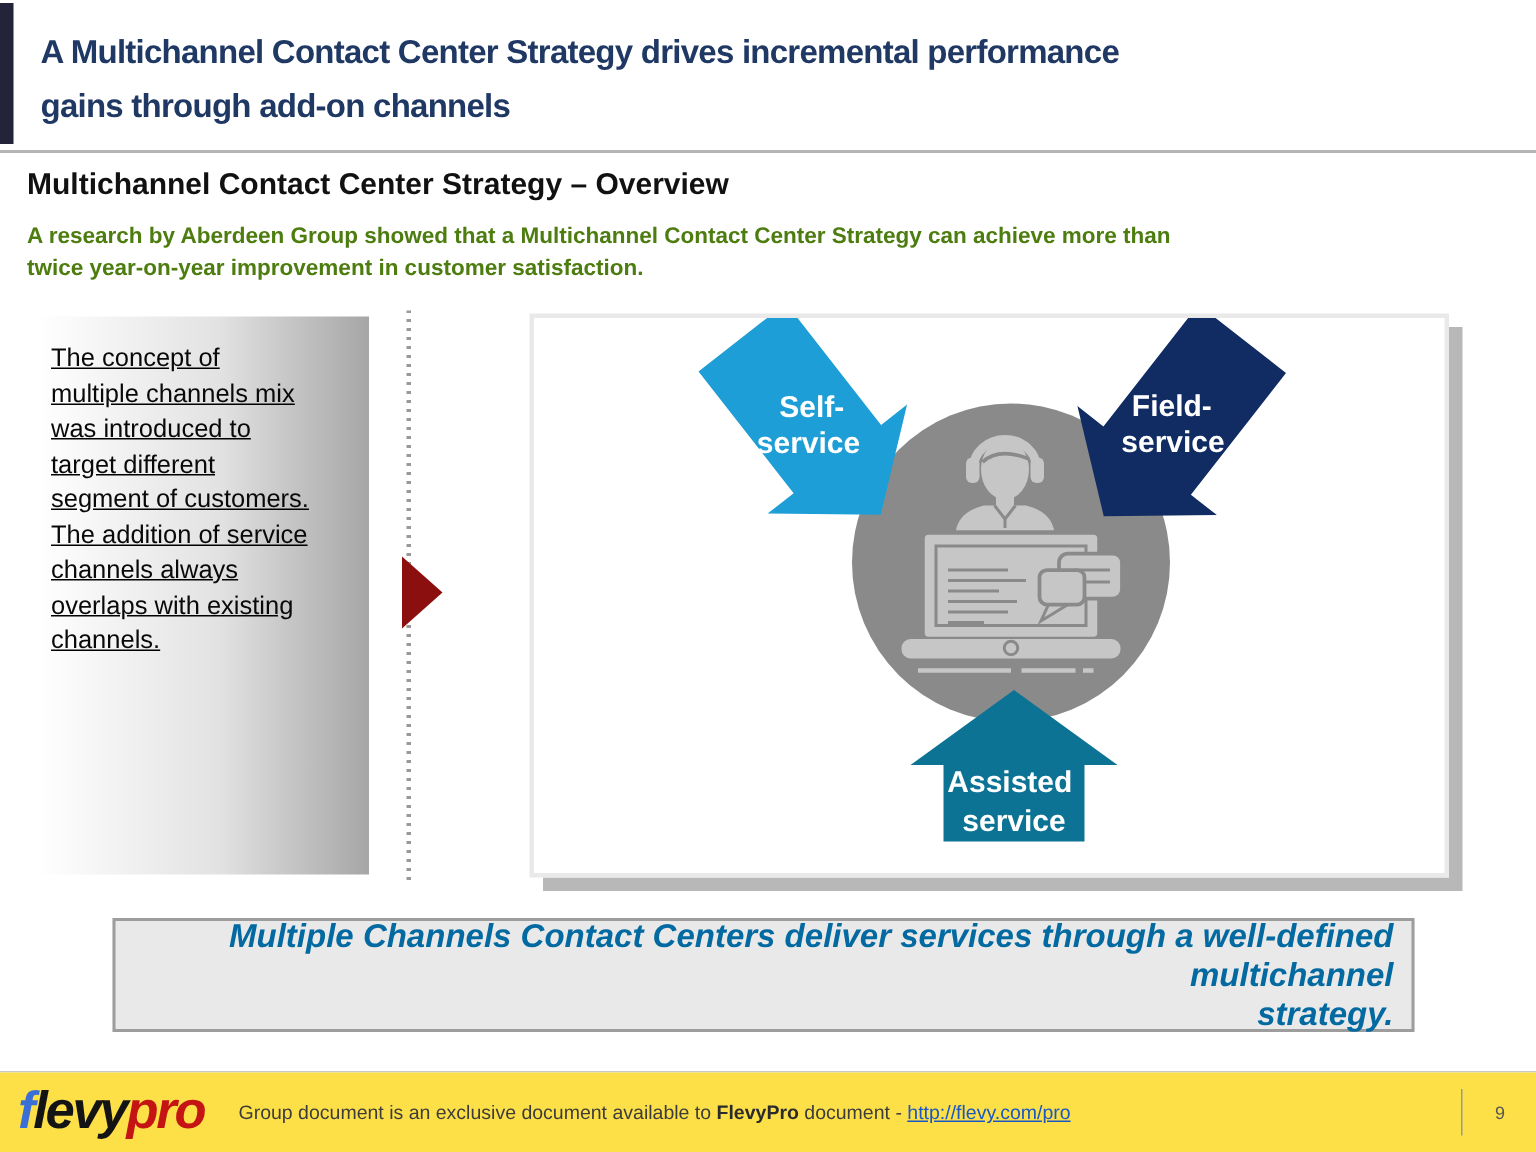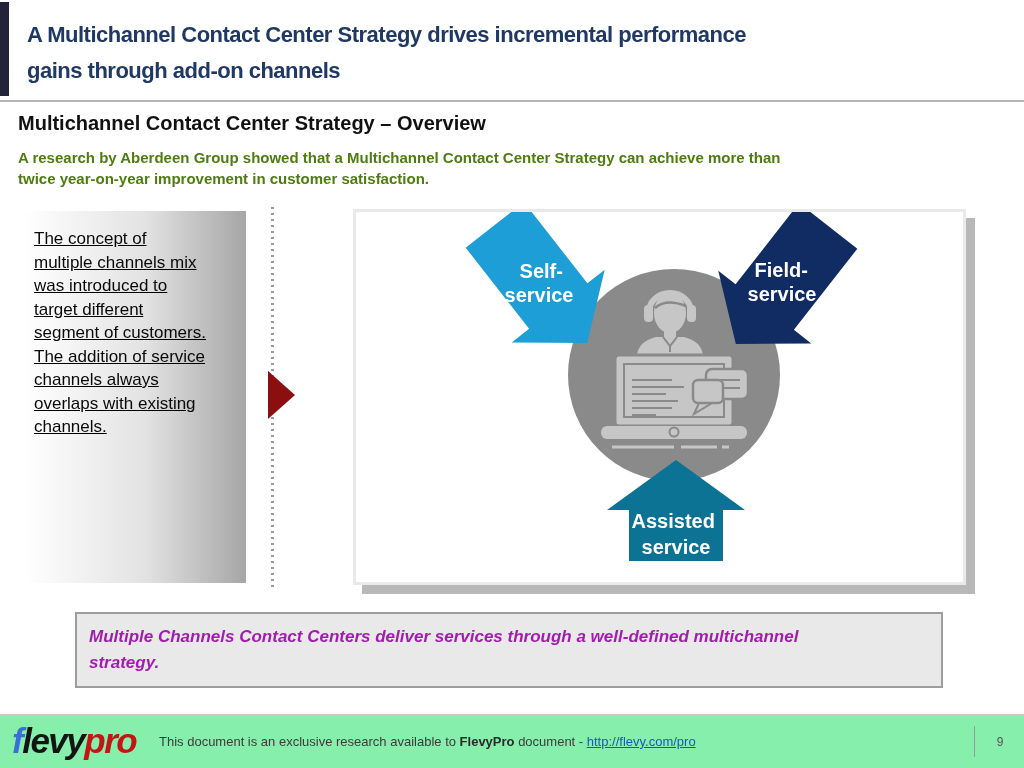--- a/index.html
+++ b/index.html
@@ -73,30 +73,30 @@
     font-size: 20px; font-weight: bold; fill: #ffffff; text-anchor: middle;
   }
 
   
   .caption-box {
     position: absolute; left: 75px; top: 612px; width: 868px; height: 76px;
     background: #e9e9e9; border: 2px solid #9d9d9d;
     display: flex; align-items: center; justify-content: center;
   }
   .caption-text {
-    font-size: 17px; font-weight: bold; font-style: italic; color: #a21caf;
-    text-align: left; line-height: 26px; white-space: pre-line; width: 840px;
+    font-size: 22px; font-weight: bold; font-style: italic; color: #0369a1;
+    text-align: right; line-height: 26px; white-space: pre-line; width: 840px;
   }
 
   
   .footer-divider {
     position: absolute; left: 0; top: 714px; width: 1024px; height: 1px;
     background: #c9c9c9;
   }
-  .footer { position: absolute; left: 0; top: 715px; width: 1024px; height: 53px; background: #86efac; }
+  .footer { position: absolute; left: 0; top: 715px; width: 1024px; height: 53px; background: #fde047; }
   .flevypro-logo {
     position: absolute; left: 12px; top: 6px;
     font-size: 35px; font-weight: bold; font-style: italic; letter-spacing: -1.5px;
   }
   .logo-f    { color: #3a6fd8; }
   .logo-levy { color: #141414; }
   .logo-pro  { color: #c41414; }
   .footer-note {
     position: absolute; left: 159px; top: 19px;
     font-size: 13px; color: #3c3c3c;
@@ -209,18 +209,18 @@
   </div>
 
   <div class="caption-box">
     <div class="caption-text">Multiple Channels Contact Centers deliver services through a well-defined multichannel
 strategy.</div>
   </div>
 
   <div class="footer-divider"></div>
   <div class="footer">
     <div class="flevypro-logo"><span class="logo-f">f</span><span class="logo-levy">levy</span><span class="logo-pro">pro</span></div>
-    <div class="footer-note"><span>This document is an exclusive research available to </span><b>FlevyPro</b><span> document - </span><a href="#" class="footer-link">http://flevy.com/pro</a></div>
+    <div class="footer-note"><span>Group document is an exclusive document available to </span><b>FlevyPro</b><span> document - </span><a href="#" class="footer-link">http://flevy.com/pro</a></div>
     <div class="page-divider"></div>
     <div class="page-number">9</div>
   </div>
 
 </div>
 
 </body></html>

